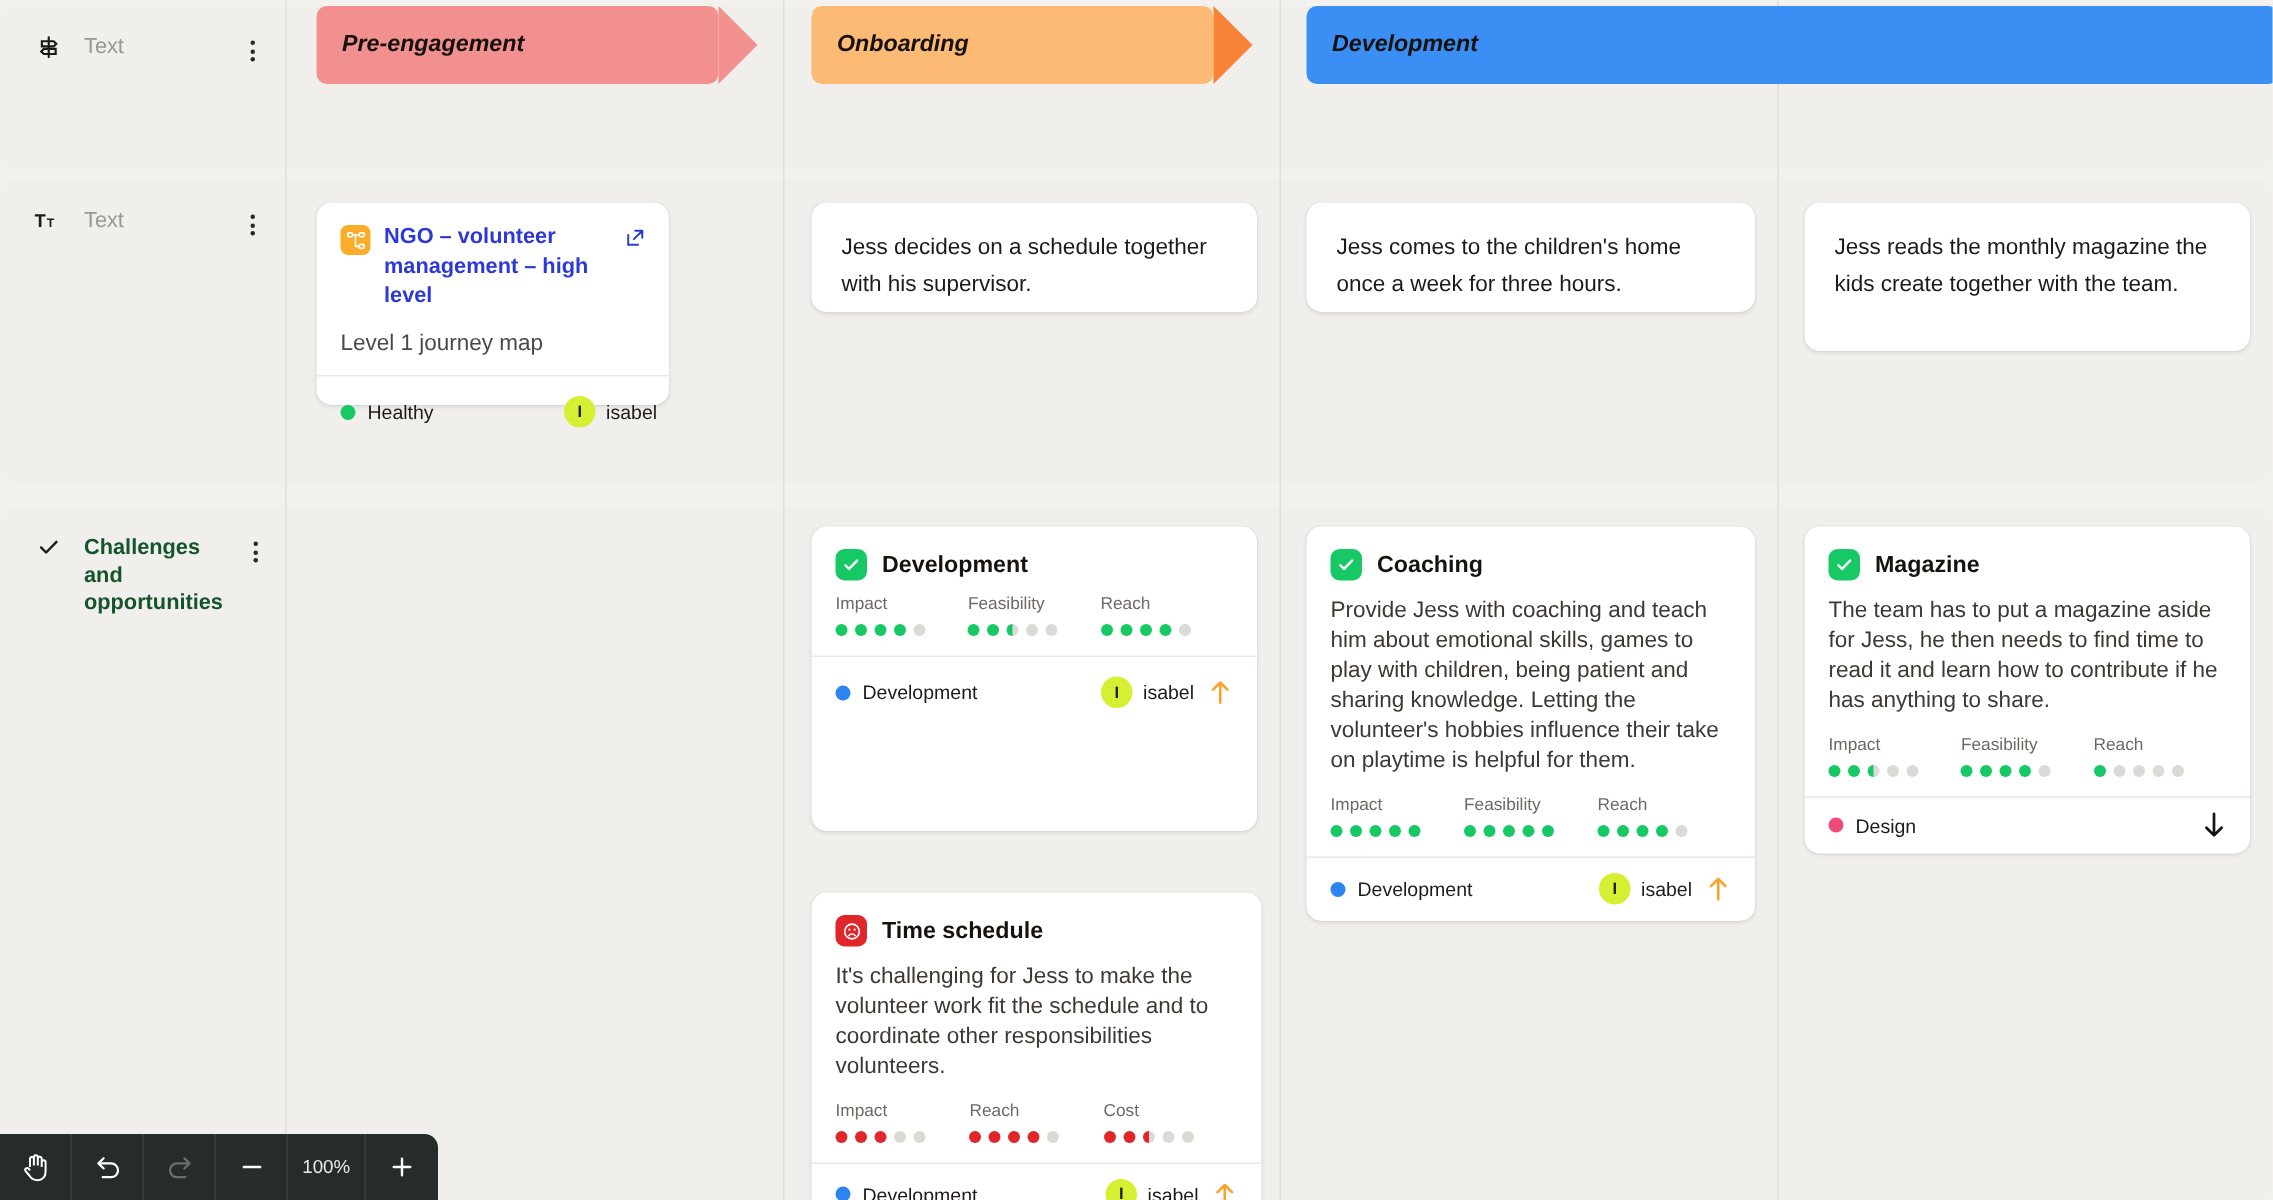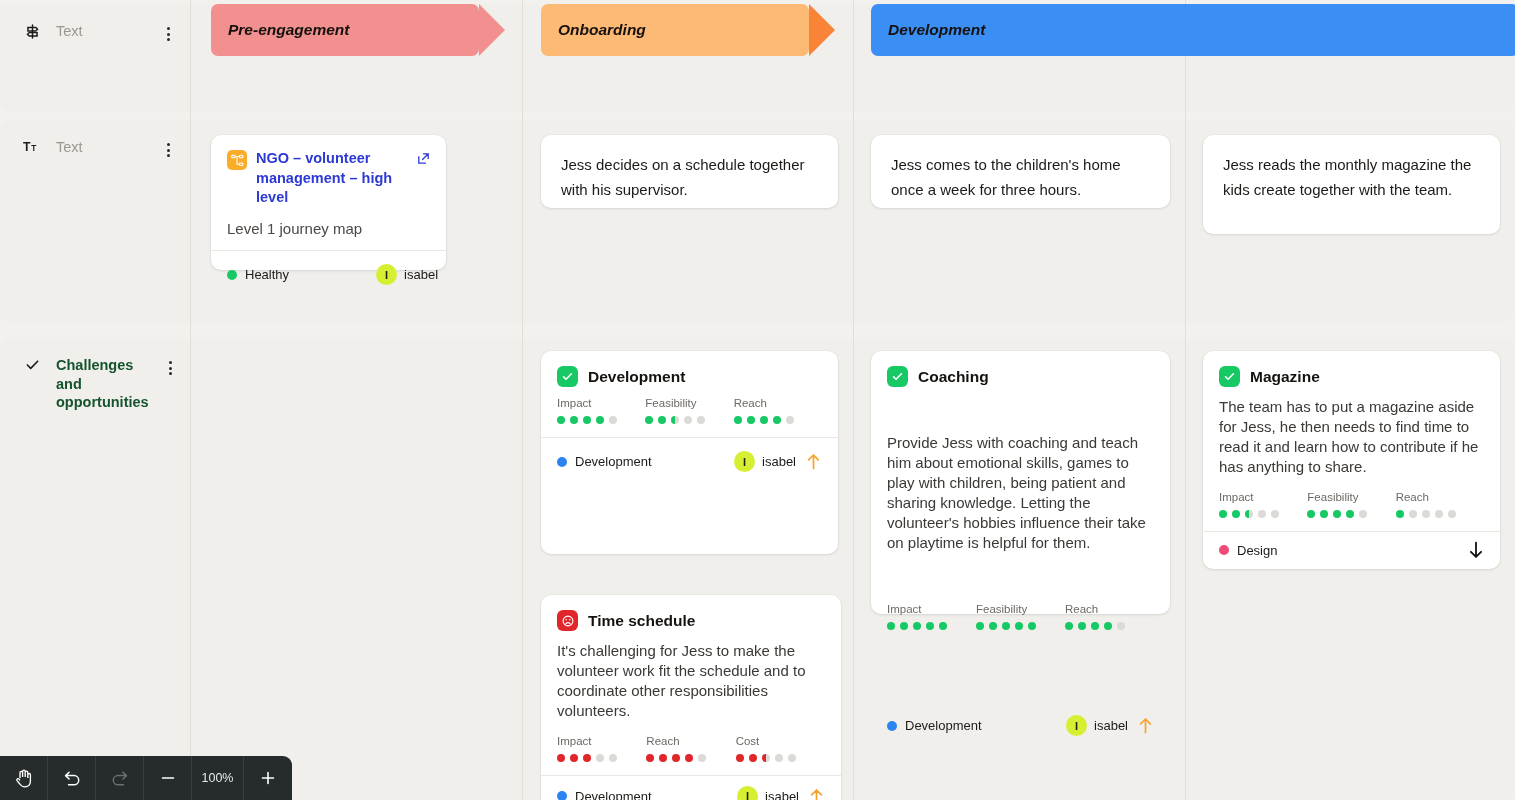--- a/index.html
+++ b/index.html
@@ -363,21 +363,21 @@
         <span class="avatar-name">isabel</span>
       </span>
       <span class="arrow-ic">
         <svg width="15" height="17" viewBox="0 0 14 17" fill="none" stroke="#f9a12b" stroke-width="1.7" stroke-linecap="round" stroke-linejoin="round">
             <path d="M7 15.5V2M7 2L2.2 6.8M7 2l4.8 4.8"></path>
           </svg>
       </span>
     </div>
   </div>
 
-  <div class="card icard" style="left:871px; top:351px; width:299px; height:263px;gap:36px;">
+  <div class="card icard" style="left:871px; top:351px; width:299px; height:263px;">
     <div class="ic-head">
       <span class="ic-badge ok">
         <svg width="13" height="13" viewBox="0 0 16 16" fill="none" stroke="#fff" stroke-width="2" stroke-linecap="round" stroke-linejoin="round">
             <path d="M3.2 8.4l3 3 6.6-6.8"></path>
           </svg>
       </span>
       <span class="ic-title">Coaching</span>
     </div>
     <div class="ic-body">Provide Jess with coaching and teach him about emotional skills, games to play with children, being patient and sharing knowledge. Letting the volunteer's hobbies influence their take on playtime is helpful for them.</div>
     <div class="ic-metrics green">

